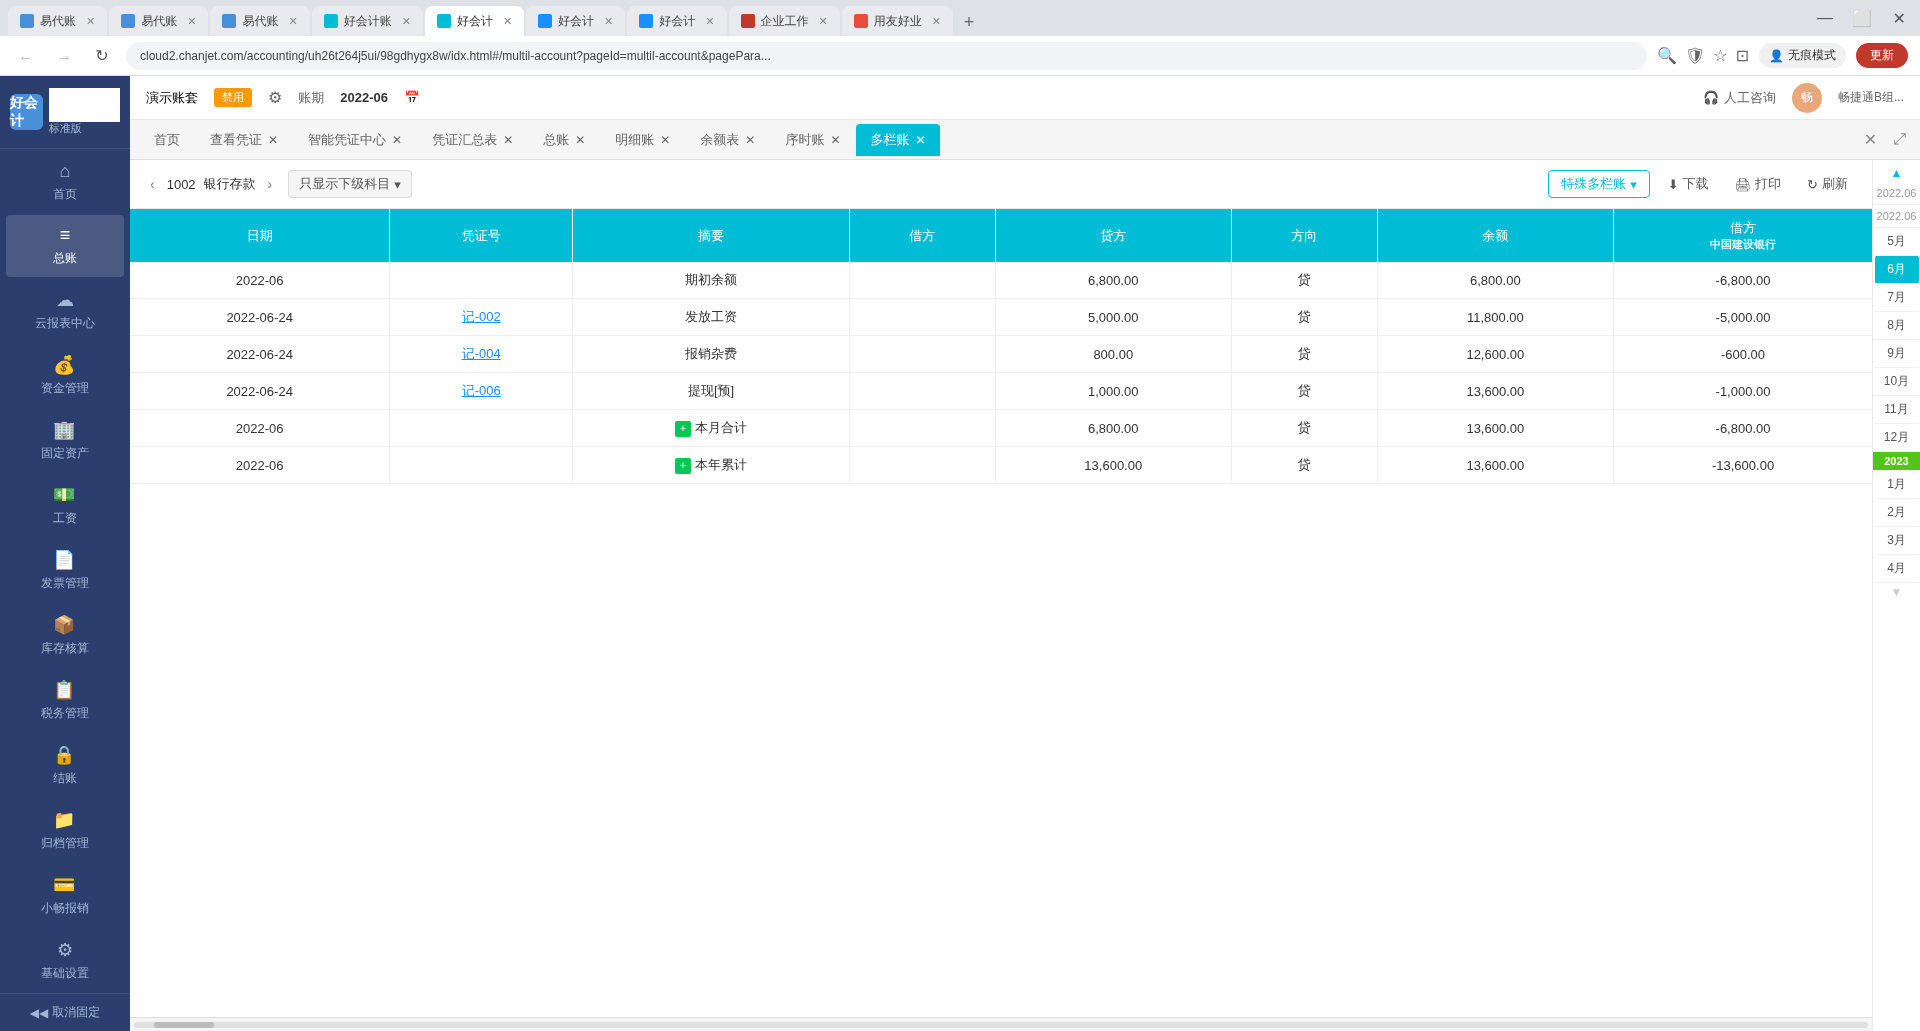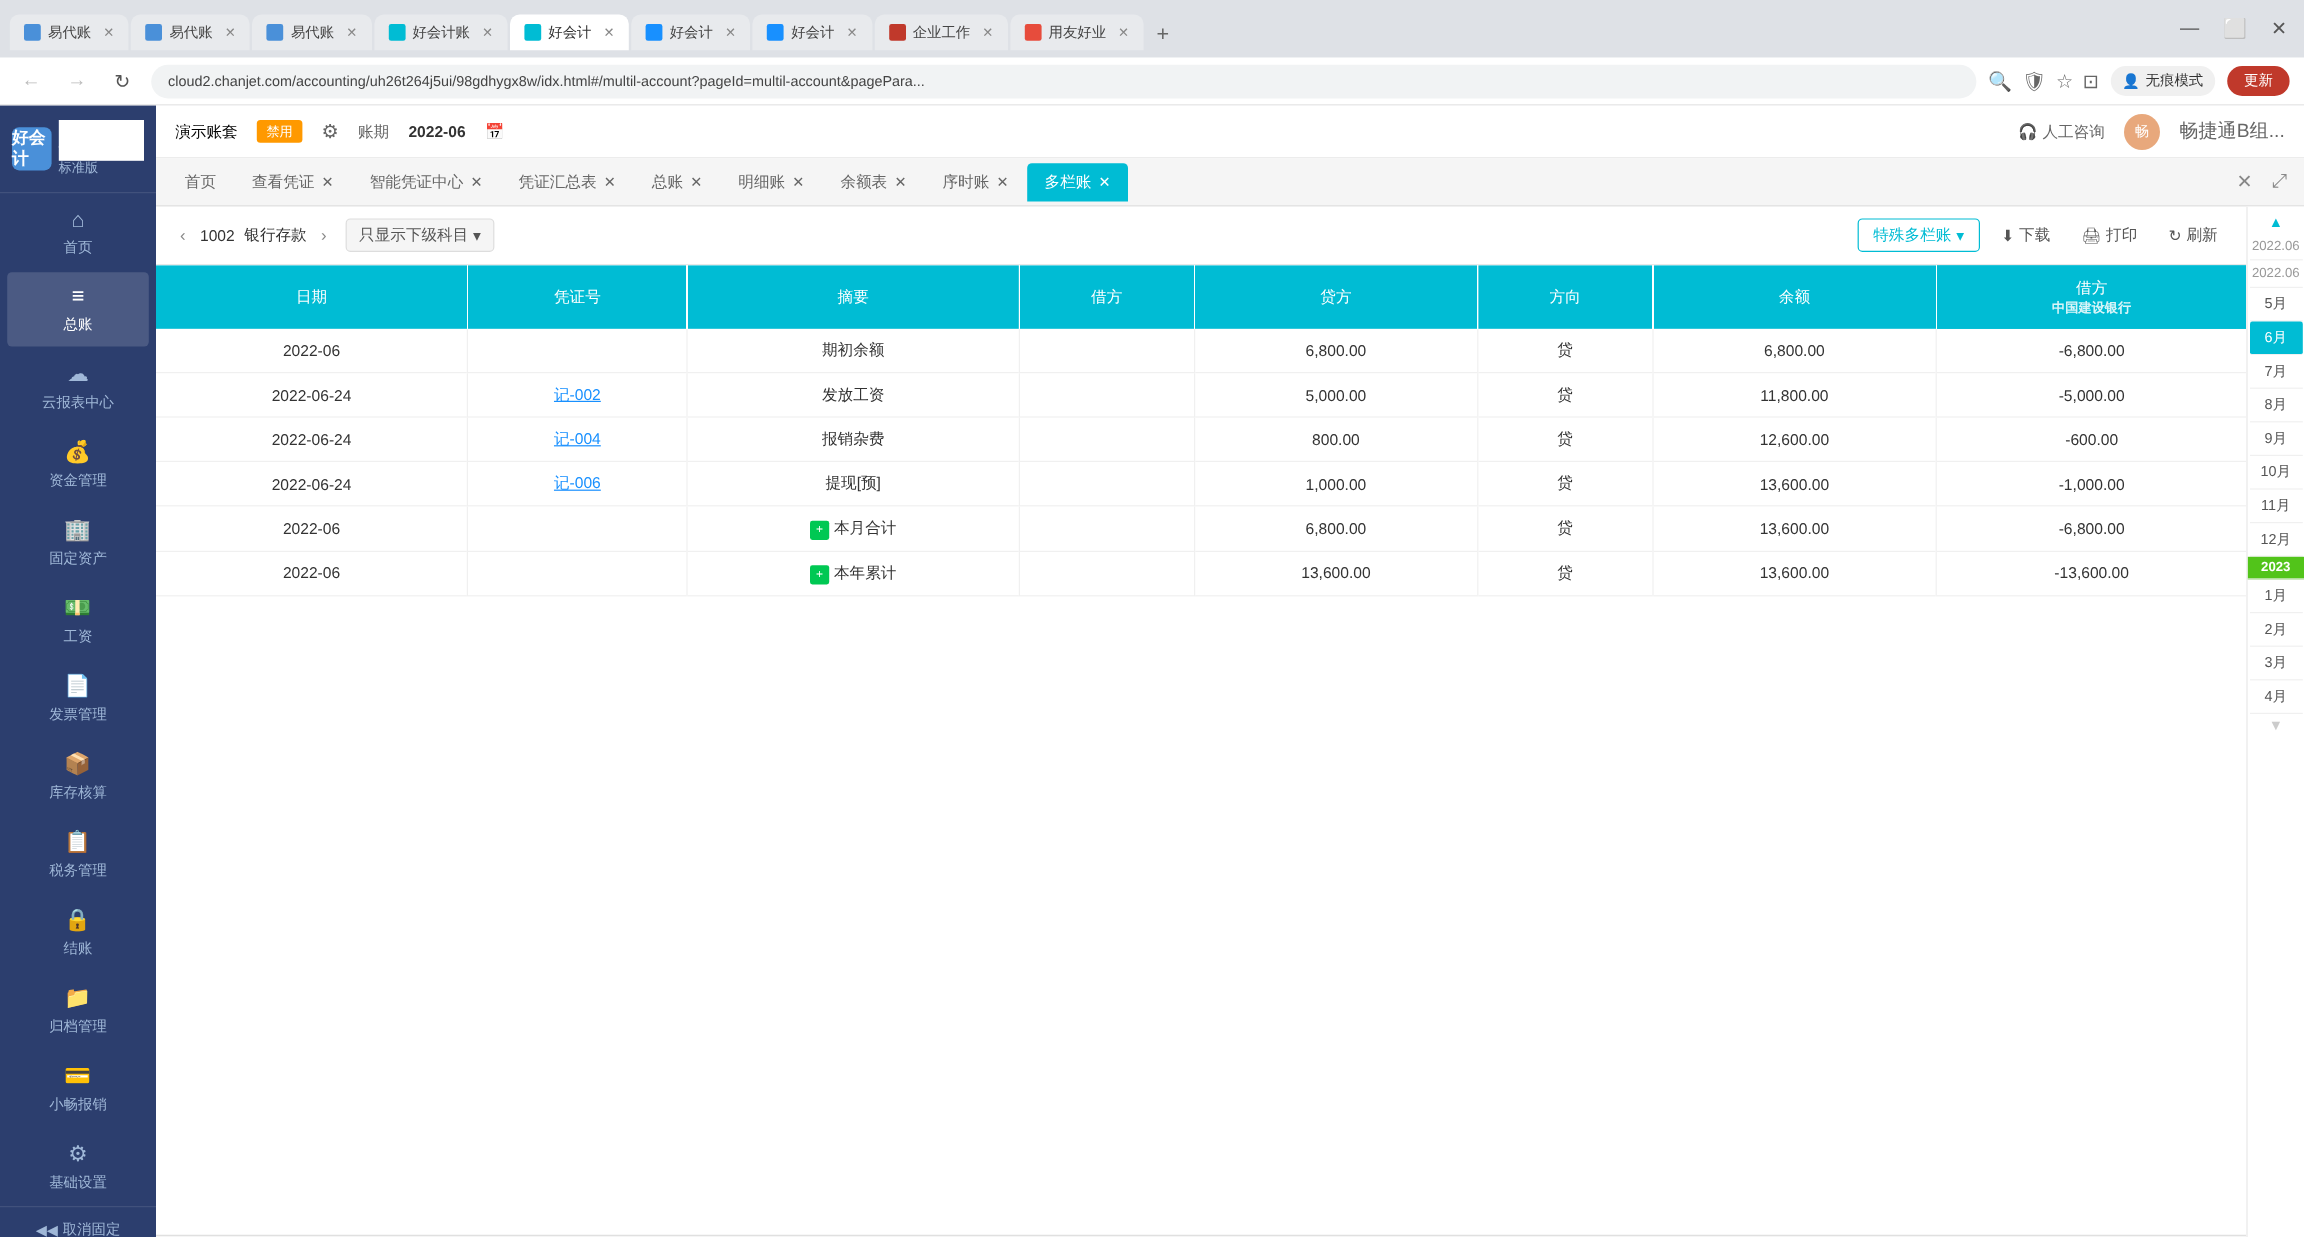--- a/index.html
+++ b/index.html
@@ -1,19 +1,19 @@
 <!DOCTYPE html>
 <html><head>
   <meta charset="utf-8">
   <style>
     * { box-sizing: border-box; margin: 0; padding: 0; }
     body { font-family: 'Microsoft YaHei', Arial, sans-serif; font-size: 13px; background: #f0f2f5; overflow: hidden; width: 1920px; height: 1031px; }
 
     
-    .browser-chrome { background: #dee1e6; height: 48px; display: flex; align-items: center; padding: 0 8px; }
+    .browser-chrome { background: #dee1e6; height: 36px; display: flex; align-items: center; padding: 0 8px; }
     .tab-bar { display: flex; align-items: flex-end; height: 36px; flex: 1; overflow: hidden; }
     .tab { display: flex; align-items: center; height: 30px; padding: 0 12px; background: #e8eaed; border-radius: 8px 8px 0 0; margin-right: 2px; font-size: 12px; color: #444; cursor: pointer; white-space: nowrap; gap: 6px; min-width: 0; }
     .tab.active { background: #fff; color: #333; }
     .tab-icon { width: 14px; height: 14px; border-radius: 2px; flex-shrink: 0; }
     .tab-close { font-size: 11px; color: #888; margin-left: 4px; cursor: pointer; }
     .tab-add { width: 28px; height: 28px; display: flex; align-items: center; justify-content: center; font-size: 18px; color: #666; cursor: pointer; }
     .browser-controls { display: flex; align-items: center; gap: 8px; margin-left: auto; }
     .win-btn { font-size: 16px; color: #555; cursor: pointer; padding: 2px 6px; }
 
     
@@ -46,21 +46,21 @@
 
     
     .app-header { height: 44px; background: #fff; border-bottom: 1px solid #e8e8e8; display: flex; align-items: center; padding: 0 16px; gap: 16px; }
     .demo-badge { background: #ff9900; color: #fff; font-size: 11px; padding: 2px 8px; border-radius: 3px; }
     .header-settings { font-size: 16px; color: #666; cursor: pointer; }
     .period-label { color: #666; font-size: 13px; }
     .period-value { color: #333; font-weight: bold; font-size: 13px; }
     .header-right { margin-left: auto; display: flex; align-items: center; gap: 16px; }
     .consult-btn { display: flex; align-items: center; gap: 4px; color: #666; font-size: 13px; cursor: pointer; }
     .user-avatar { width: 30px; height: 30px; border-radius: 50%; background: #e8a87c; display: flex; align-items: center; justify-content: center; font-size: 12px; color: #fff; cursor: pointer; }
-    .user-name { font-size: 16px; color: #666; cursor: pointer; }
+    .user-name { font-size: 12px; color: #666; cursor: pointer; }
 
     
     .page-tabs { height: 40px; background: #f5f5f5; border-bottom: 1px solid #e0e0e0; display: flex; align-items: center; padding: 0 10px; gap: 2px; position: relative; }
     .page-tab { display: flex; align-items: center; height: 32px; padding: 0 14px; border-radius: 4px 4px 0 0; font-size: 13px; color: #666; cursor: pointer; white-space: nowrap; gap: 4px; background: transparent; }
     .page-tab.active { background: #00bcd4; color: #fff; }
     .page-tab-close { font-size: 12px; margin-left: 2px; cursor: pointer; }
     .page-tabs-right { margin-left: auto; display: flex; gap: 8px; }
     .icon-btn-sm { font-size: 16px; color: #888; cursor: pointer; padding: 4px; }
 
     

